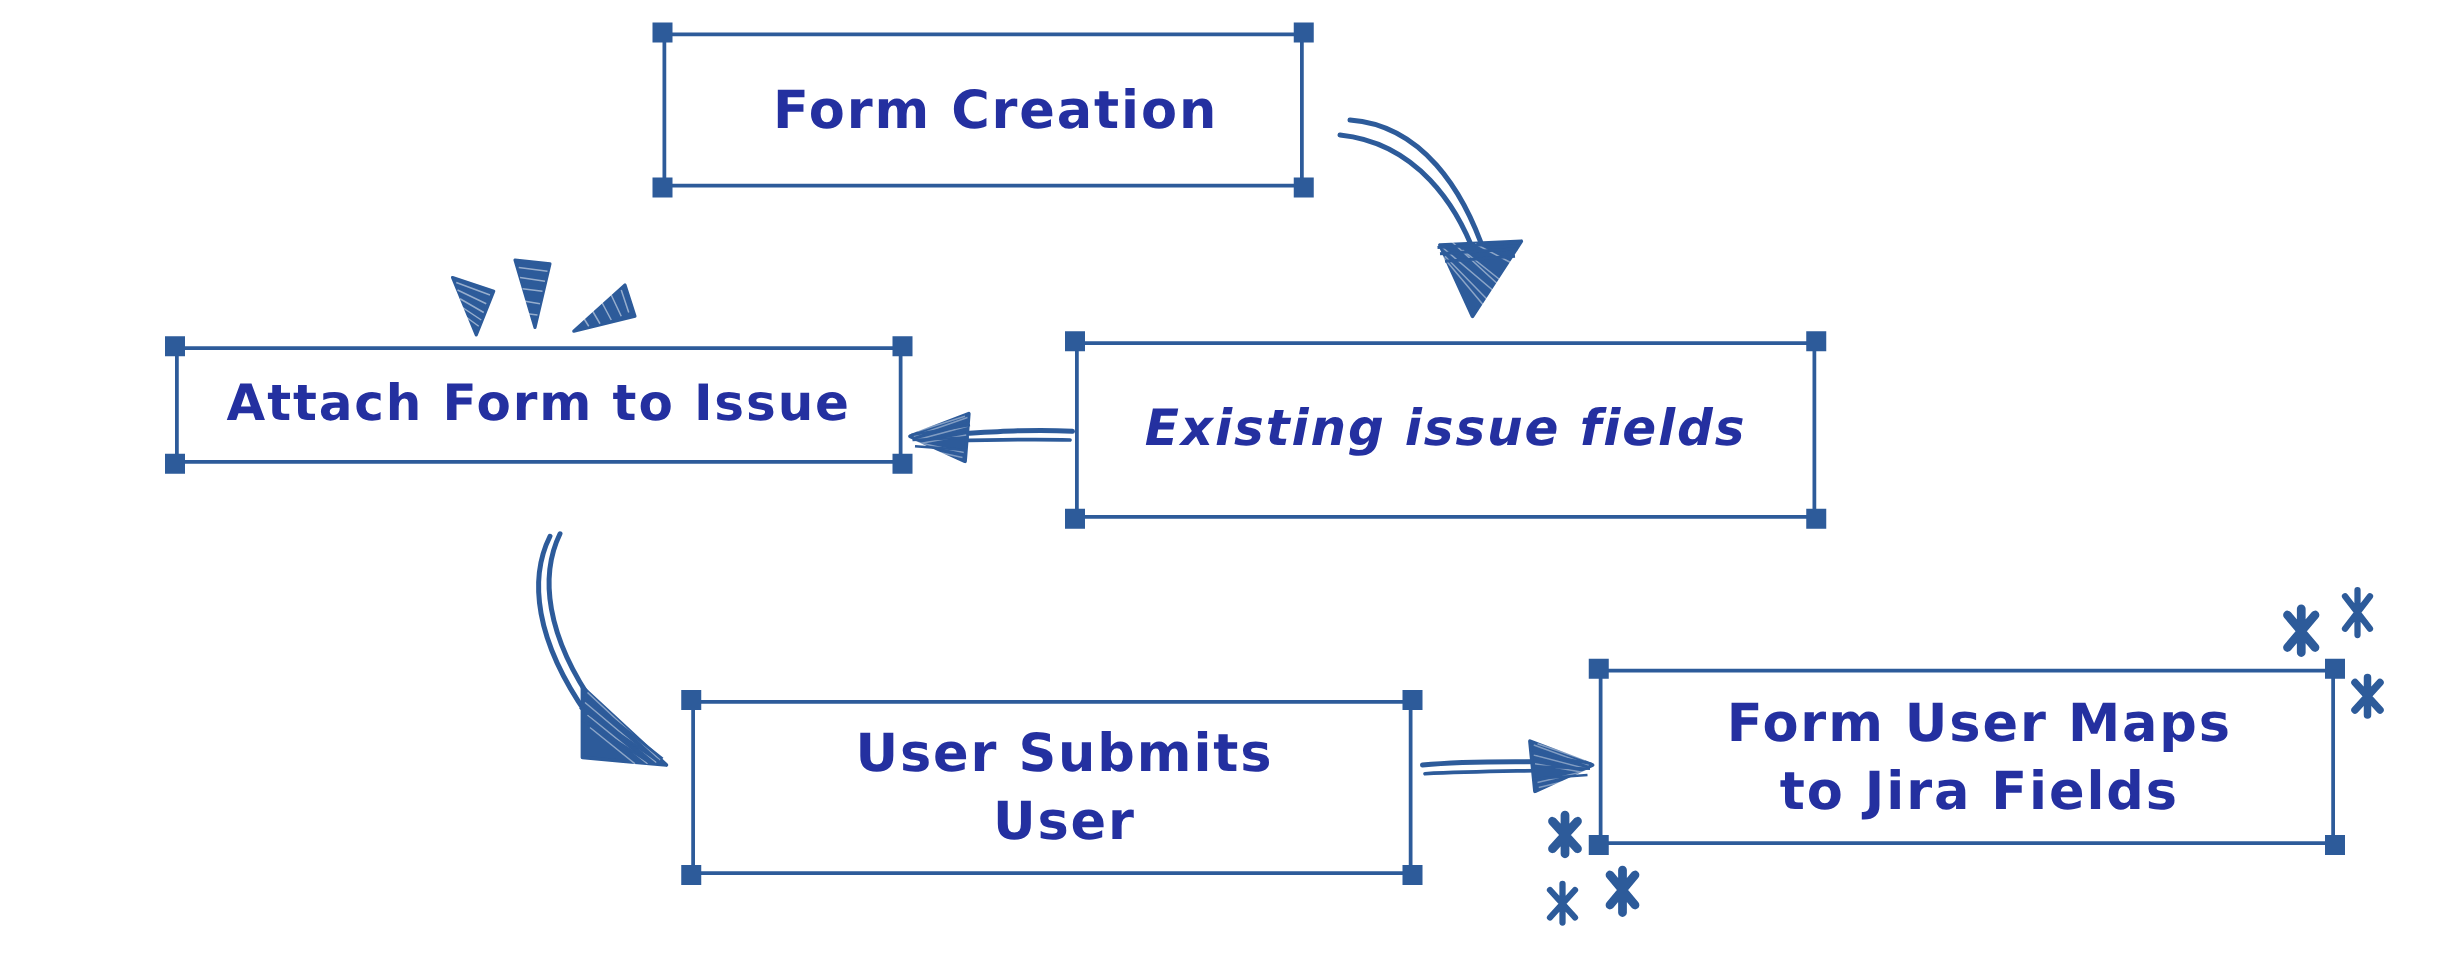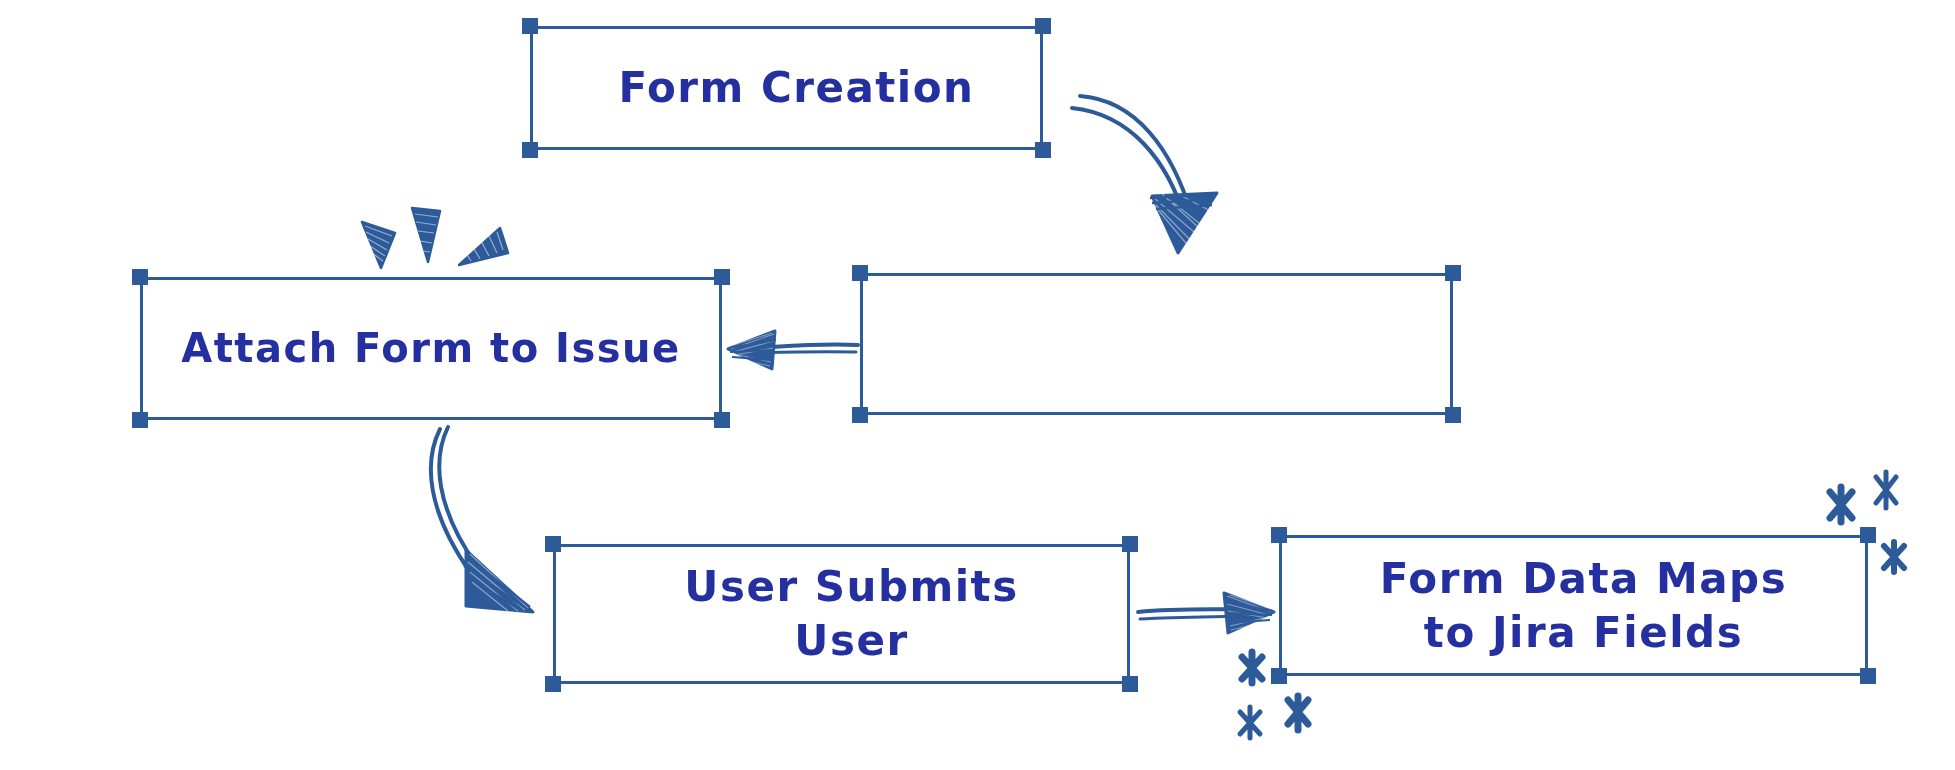--- a/index.html
+++ b/index.html
@@ -138,56 +138,57 @@
   <div class="frame"></div>
   <div class="handle h-tl"></div>
   <div class="handle h-tr"></div>
   <div class="handle h-bl"></div>
   <div class="handle h-br"></div>
   <div class="node-label fs-big">
     <span class="line">Form Creation</span>
   </div>
 </div>
 
-<div class="node-box" style="left:140px;top:277px;width:582px;height:143px;padding-left:40px;">
+<div class="node-box" style="left:140px;top:277px;width:582px;height:94px;padding-left:40px;">
   <div class="frame"></div>
   <div class="handle h-tl"></div>
   <div class="handle h-tr"></div>
   <div class="handle h-bl"></div>
   <div class="handle h-br"></div>
   <div class="node-label fs-mid">
     <span class="line">Attach Form to Issue</span>
   </div>
 </div>
 
 <div class="node-box" style="left:860px;top:273px;width:593px;height:142px;">
   <div class="frame"></div>
   <div class="handle h-tl"></div>
   <div class="handle h-tr"></div>
   <div class="handle h-bl"></div>
   <div class="handle h-br"></div>
   <div class="node-label fs-mid">
+    <span class="line italic-line">Existing issue fields</span>
   </div>
 </div>
 
-<div class="node-box" style="left:553px;top:544px;width:577px;height:140px;">
+<div class="node-box" style="left:553px;top:560px;width:577px;height:140px;">
   <div class="frame"></div>
   <div class="handle h-tl"></div>
   <div class="handle h-tr"></div>
   <div class="handle h-bl"></div>
   <div class="handle h-br"></div>
   <div class="node-label fs-big">
     <span class="line">User Submits</span>
     <span class="line">User</span>
   </div>
 </div>
 
 <div class="node-box" style="left:1279px;top:535px;width:589px;height:141px;">
   <div class="frame"></div>
   <div class="handle h-tl"></div>
   <div class="handle h-tr"></div>
   <div class="handle h-bl"></div>
   <div class="handle h-br"></div>
   <div class="node-label fs-big">
-    <span class="line">Form Data Maps</span>
+    <span class="line">Form User Maps</span>
     <span class="line">to Jira Fields</span>
   </div>
 </div>
 
 </body></html>

